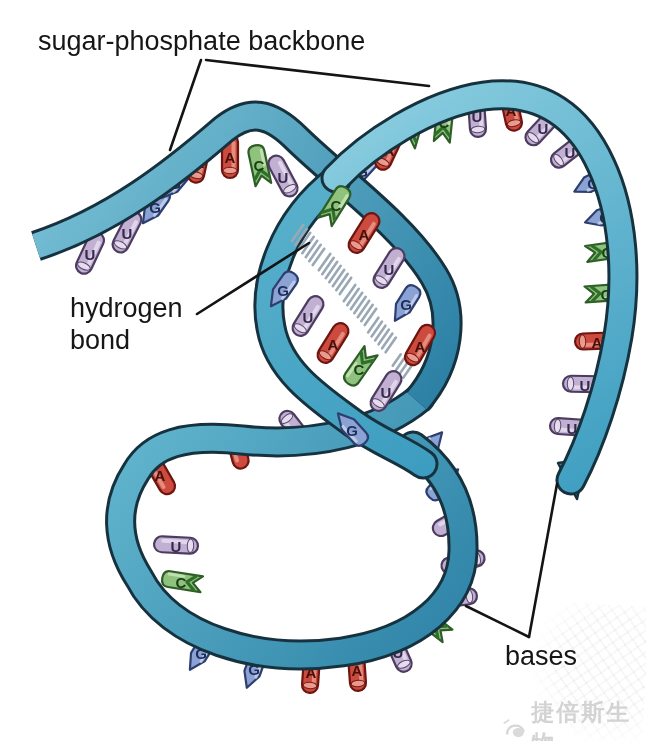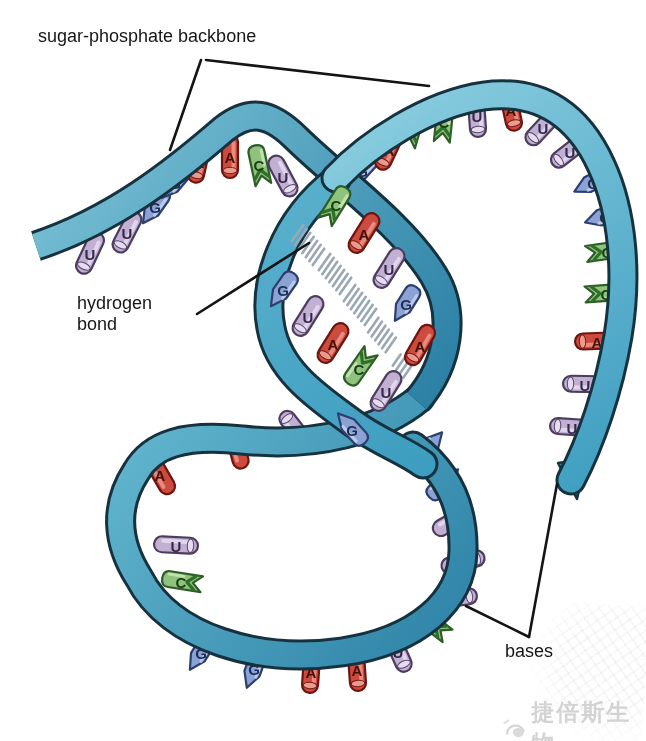--- a/index.html
+++ b/index.html
@@ -2,25 +2,25 @@
 <html><head>
 <meta charset="utf-8">
 <style>
   html,body{margin:0;padding:0;background:#ffffff;}
   #stage{
     position:relative;width:646px;height:741px;background:#ffffff;
     overflow:hidden;font-family:"Liberation Sans", sans-serif;
   }
   #rna-svg{position:absolute;left:0;top:0;}
   .lbl{
-    position:absolute;color:#161616;font-size:18px;line-height:1.18;
+    position:absolute;color:#161616;font-size:27px;line-height:1.18;
     font-family:"Liberation Sans", sans-serif;white-space:nowrap;
   }
   #backbone-label{left:38px;top:26px;}
-  #hydrogen-label{left:77px;top:293px;}
+  #hydrogen-label{left:70px;top:293px;}
   #bases-label{left:505px;top:641px;text-align:center;}
   #watermark{
     position:absolute;left:500px;top:697px;display:flex;align-items:center;
     color:#cfcfcf;font-size:23px;letter-spacing:2px;font-weight:bold;
   }
   #watermark .wm-text{opacity:.9;}
   .wm-hatch{
     position:absolute;right:0;bottom:0;width:118px;height:138px;opacity:.6;
     background:
       repeating-linear-gradient(52deg, rgba(0,0,0,0.055) 0 2px, transparent 2px 9px),

